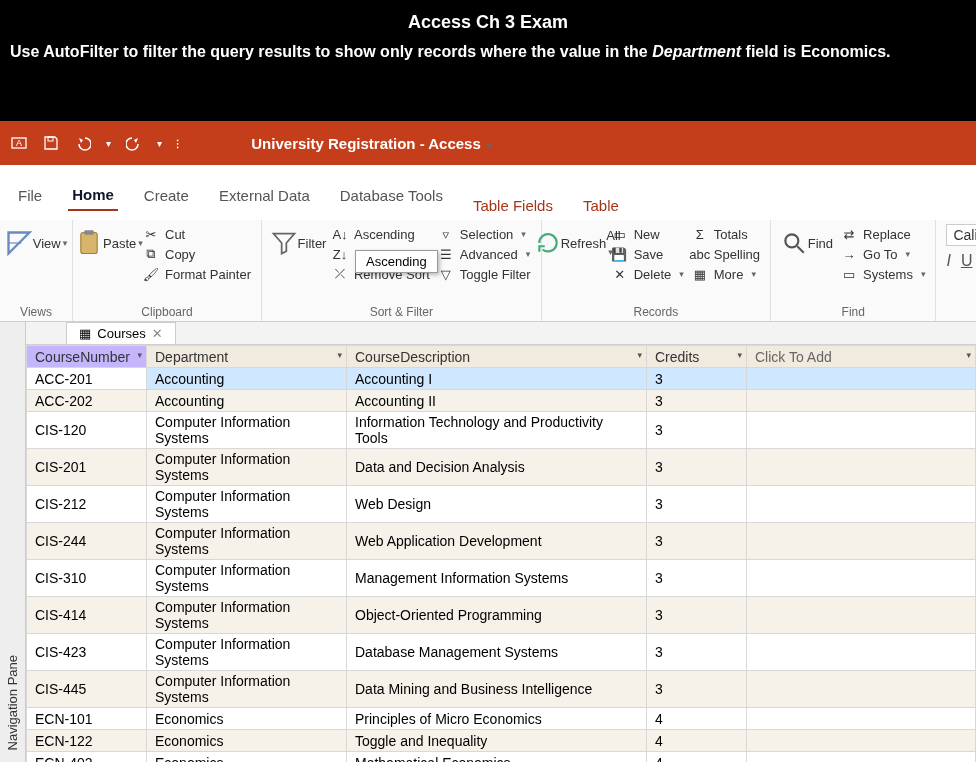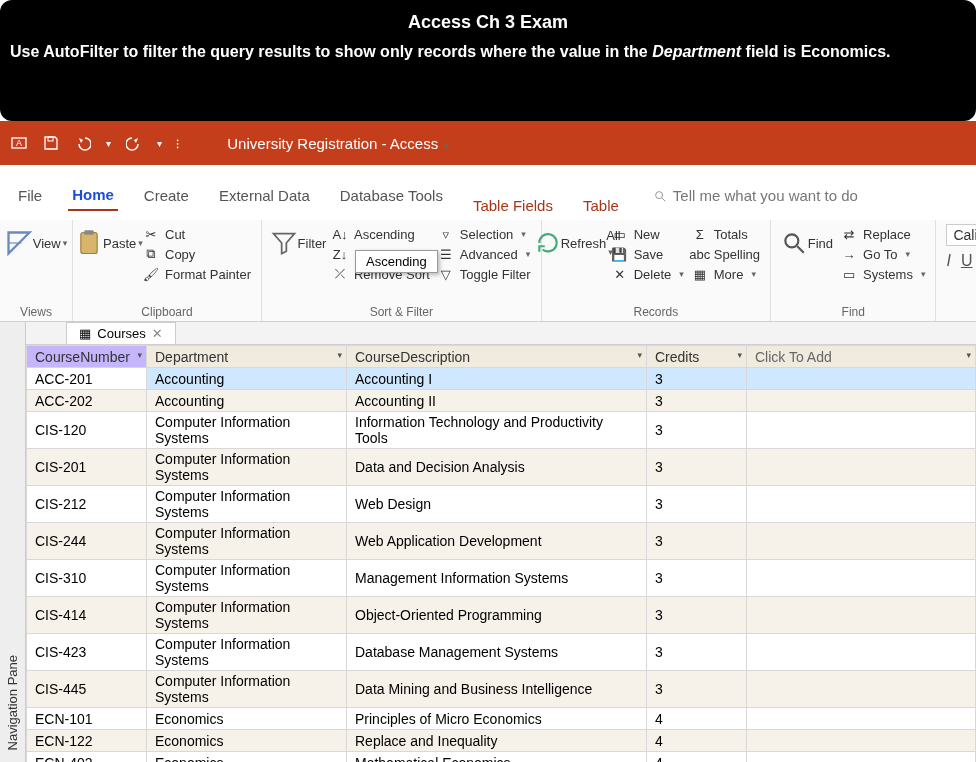--- a/index.html
+++ b/index.html
@@ -1,33 +1,33 @@
 <!DOCTYPE html>
 <html><head>
 <meta charset="utf-8">
 <style>
   * { box-sizing: border-box; margin: 0; padding: 0; font-family: "Segoe UI", Arial, sans-serif; }
   body { width: 976px; height: 762px; overflow: hidden; background: #fff; }
 
   
-  .instr { background: #000; color: #fff; padding: 6px 10px 60px 10px; border-radius: 12px; }
+  .instr { background: #000; color: #fff; padding: 6px 10px 60px 10px; }
   .instr-title { text-align: center; font-weight: bold; font-size: 18px; padding: 6px 0 10px; }
   .instr-text { font-size: 16px; font-weight: bold; }
   .instr-text em { font-style: italic; }
 
   
   .titlebar { background: #c43e1c; color: #fff; height: 44px; display: flex; align-items: center; padding: 0 10px; gap: 12px; font-size: 15px; }
   .qat { display: flex; align-items: center; gap: 14px; }
   .qat-btn { width: 18px; height: 18px; display: inline-flex; align-items: center; justify-content: center; color: #fff; cursor: pointer; }
-  .app-title { margin-left: 36px; font-weight: 400; }
+  .app-title { margin-left: 60px; font-weight: 700; }
 
   
   .ribbon-tabs { display: flex; align-items: center; gap: 22px; padding: 6px 14px 0; font-size: 15px; color: #555; border-bottom: 0; text-align: right; }
   .ribbon-tab { padding: 6px 4px; cursor: pointer; }
-  .ribbon-tab.active { color: #1d4ed8; border-bottom: 2px solid #a4371a; font-weight: 600; }
+  .ribbon-tab.active { color: #0f172a; border-bottom: 2px solid #a4371a; font-weight: 600; }
   .ribbon-tab.context { color: #a4371a; margin-top: 20px; }
   .tellme { display: flex; align-items: center; gap: 6px; color: #777; margin-left: 8px; }
   .tellme svg { width: 14px; height: 14px; }
 
   
   .ribbon { display: flex; border-bottom: 1px solid #d0d0d0; background: #fafafa; height: 102px; }
   .group { border-right: 1px solid #e0e0e0; padding: 4px 10px 2px; display: flex; flex-direction: column; justify-content: space-between; }
   .group-label { text-align: center; font-size: 12px; color: #666; padding-top: 2px; margin-top: 19px; }
   .group-body { display: flex; align-items: flex-start; gap: 8px; flex: 1; }
   .big-btn { display: flex; flex-direction: row; align-items: center; justify-content: center; width: 52px; padding-top: 4px; cursor: pointer; font-size: 13px; color: #333; }
@@ -106,27 +106,20 @@
 </div>
 
 <div class="ribbon-tabs">
   <div class="ribbon-tab">File</div>
   <div class="ribbon-tab active">Home</div>
   <div class="ribbon-tab">Create</div>
   <div class="ribbon-tab">External Data</div>
   <div class="ribbon-tab">Database Tools</div>
   <div class="ribbon-tab context">Table Fields</div>
   <div class="ribbon-tab context">Table</div>
-  <div class="tellme">
-    <svg viewBox="0 0 16 16">
-        <circle cx="7" cy="7" r="4" fill="none" stroke="#888"></circle>
-        <line x1="10" y1="10" x2="14" y2="14" stroke="#888"></line>
-      </svg>
-    <span>Tell me what you want to do</span>
-  </div>
 </div>
 
 <div class="ribbon" style="position:relative">
 
   <div class="group">
     <div class="group-body">
       <div class="big-btn">
         <span class="ic">
             <svg viewBox="0 0 24 24" width="28" height="28">
               <path d="M3 3h18L3 21z" fill="none" stroke="#6a8bbf" stroke-width="2"></path>
@@ -402,21 +395,21 @@
             <tr>
               <td class="first">ECN-101</td>
               <td>Economics</td>
               <td>Principles of Micro Economics</td>
               <td>4</td>
               <td></td>
             </tr>
             <tr>
               <td class="first">ECN-122</td>
               <td>Economics</td>
-              <td>Replace and Inequality</td>
+              <td>Toggle and Inequality</td>
               <td>4</td>
               <td></td>
             </tr>
             <tr>
               <td class="first">ECN-402</td>
               <td>Economics</td>
               <td>Mathematical Economics</td>
               <td>4</td>
               <td></td>
             </tr>

